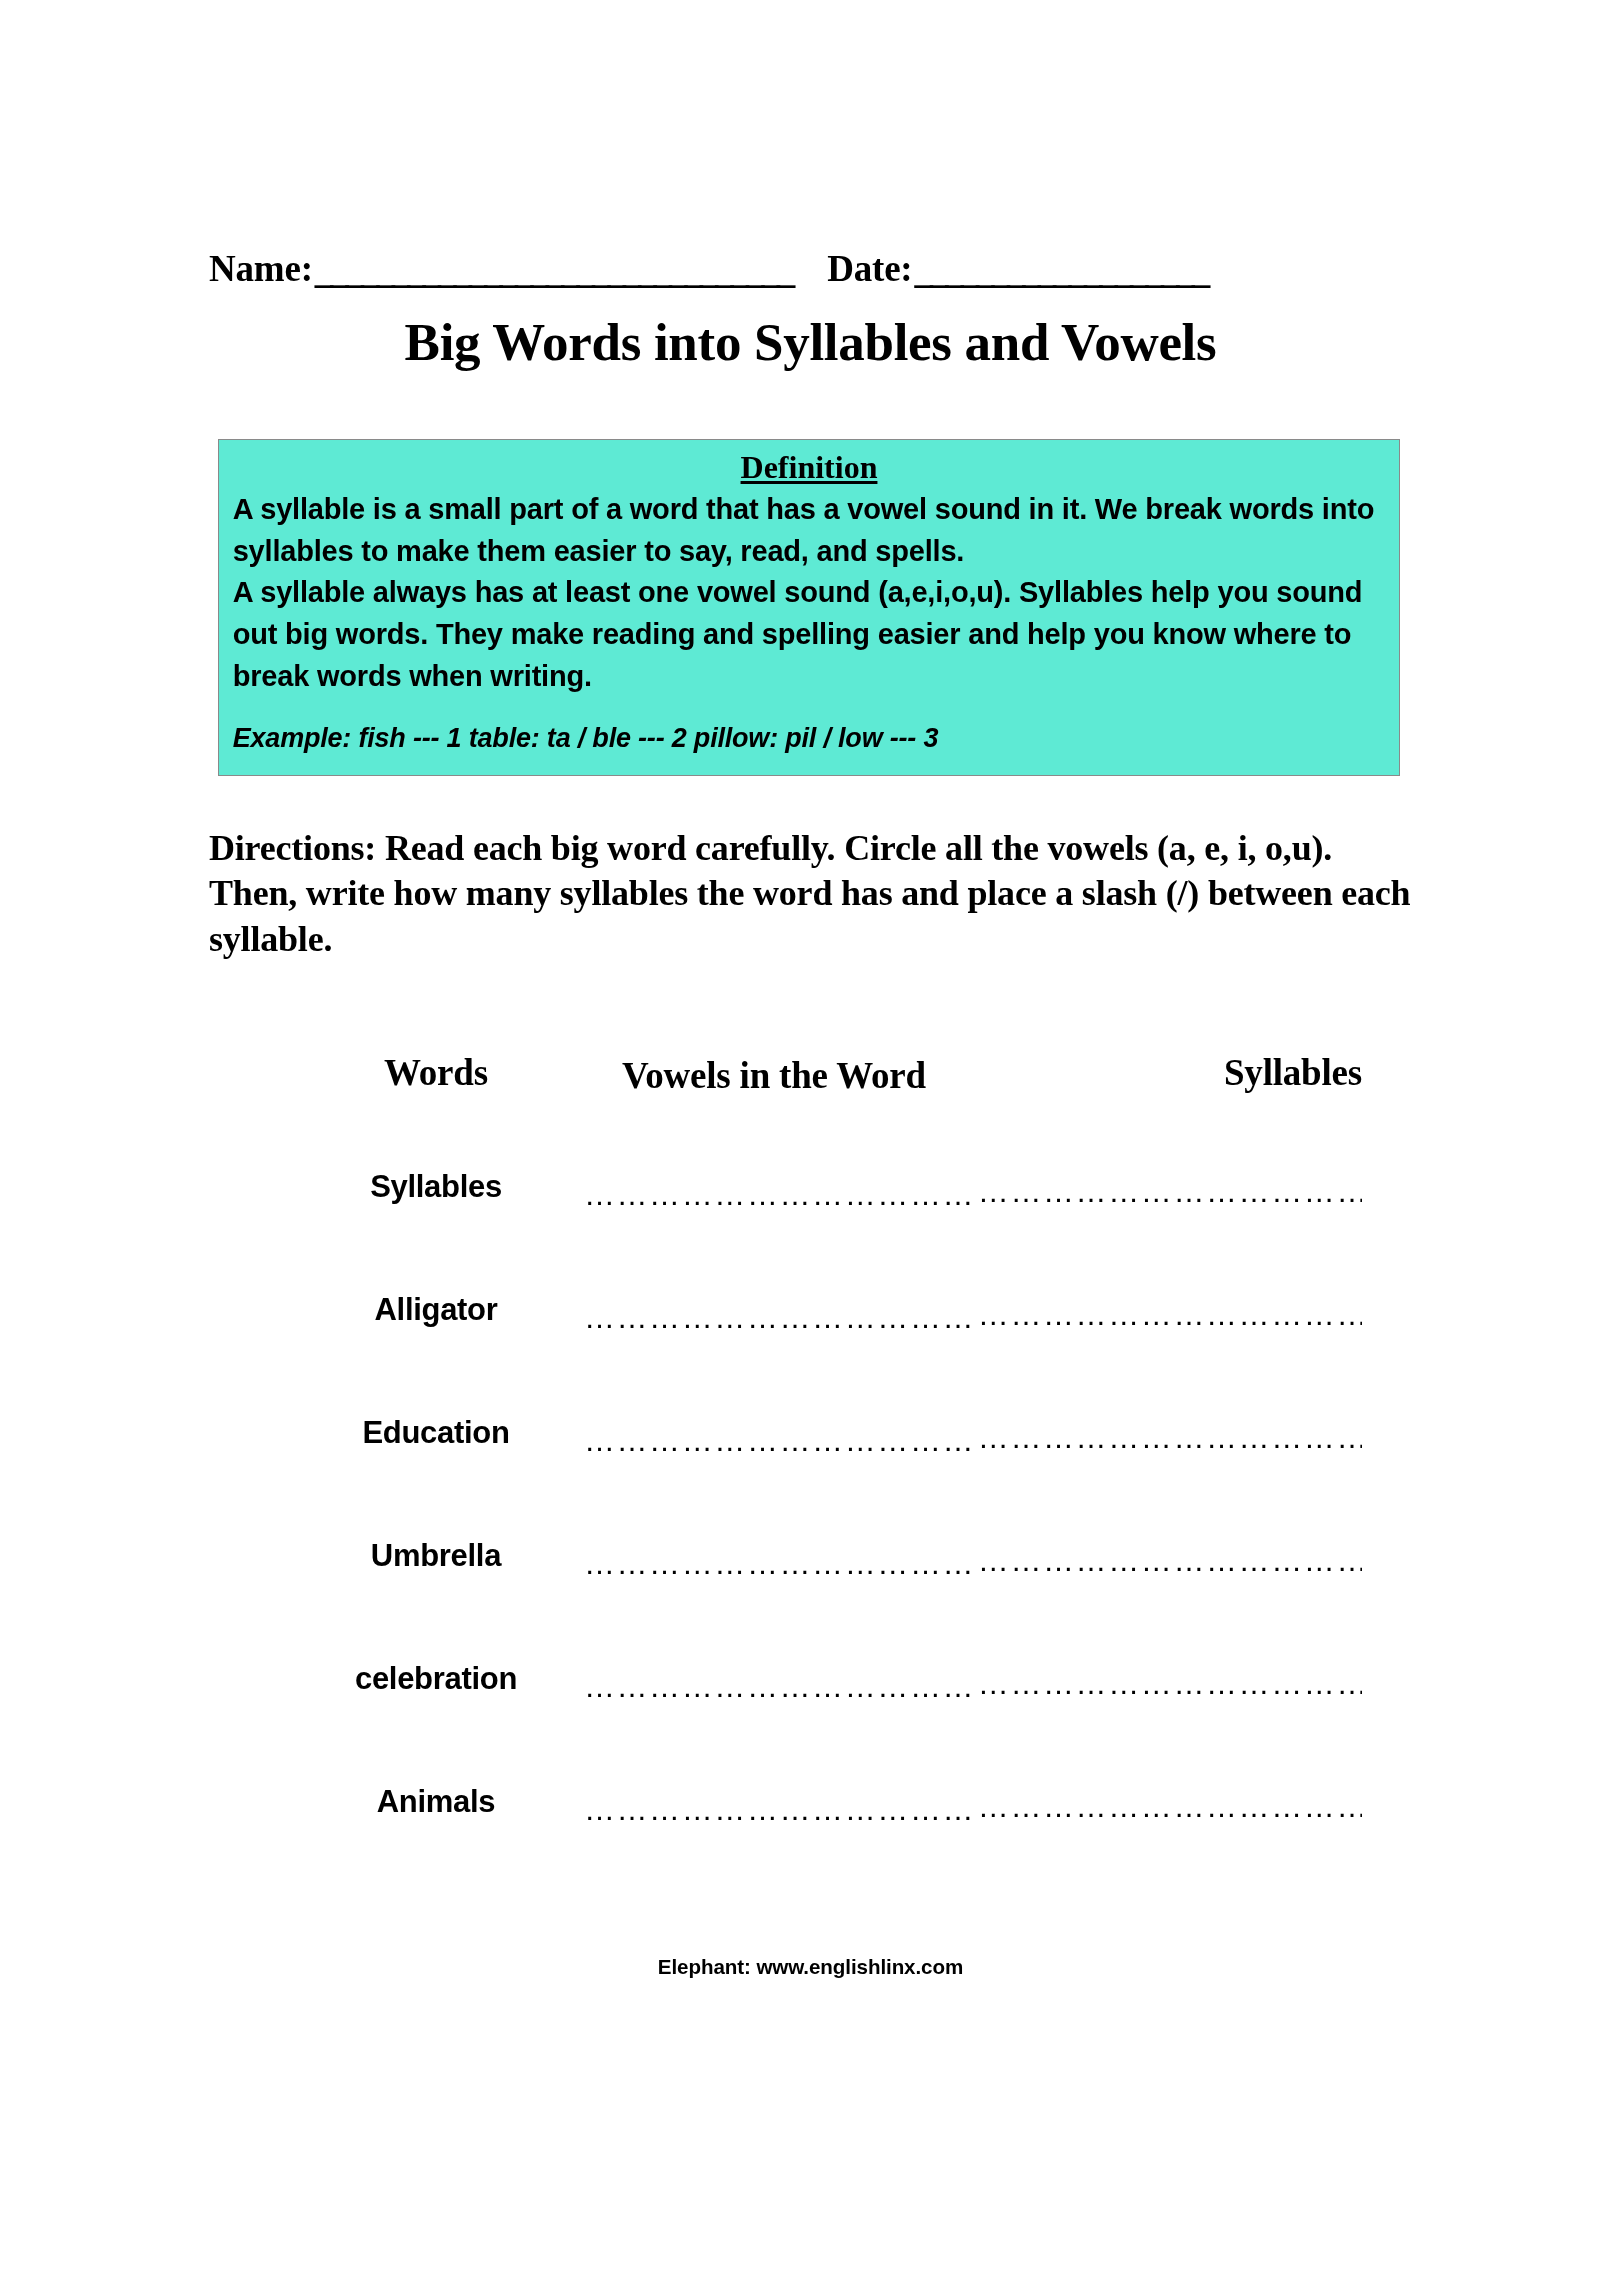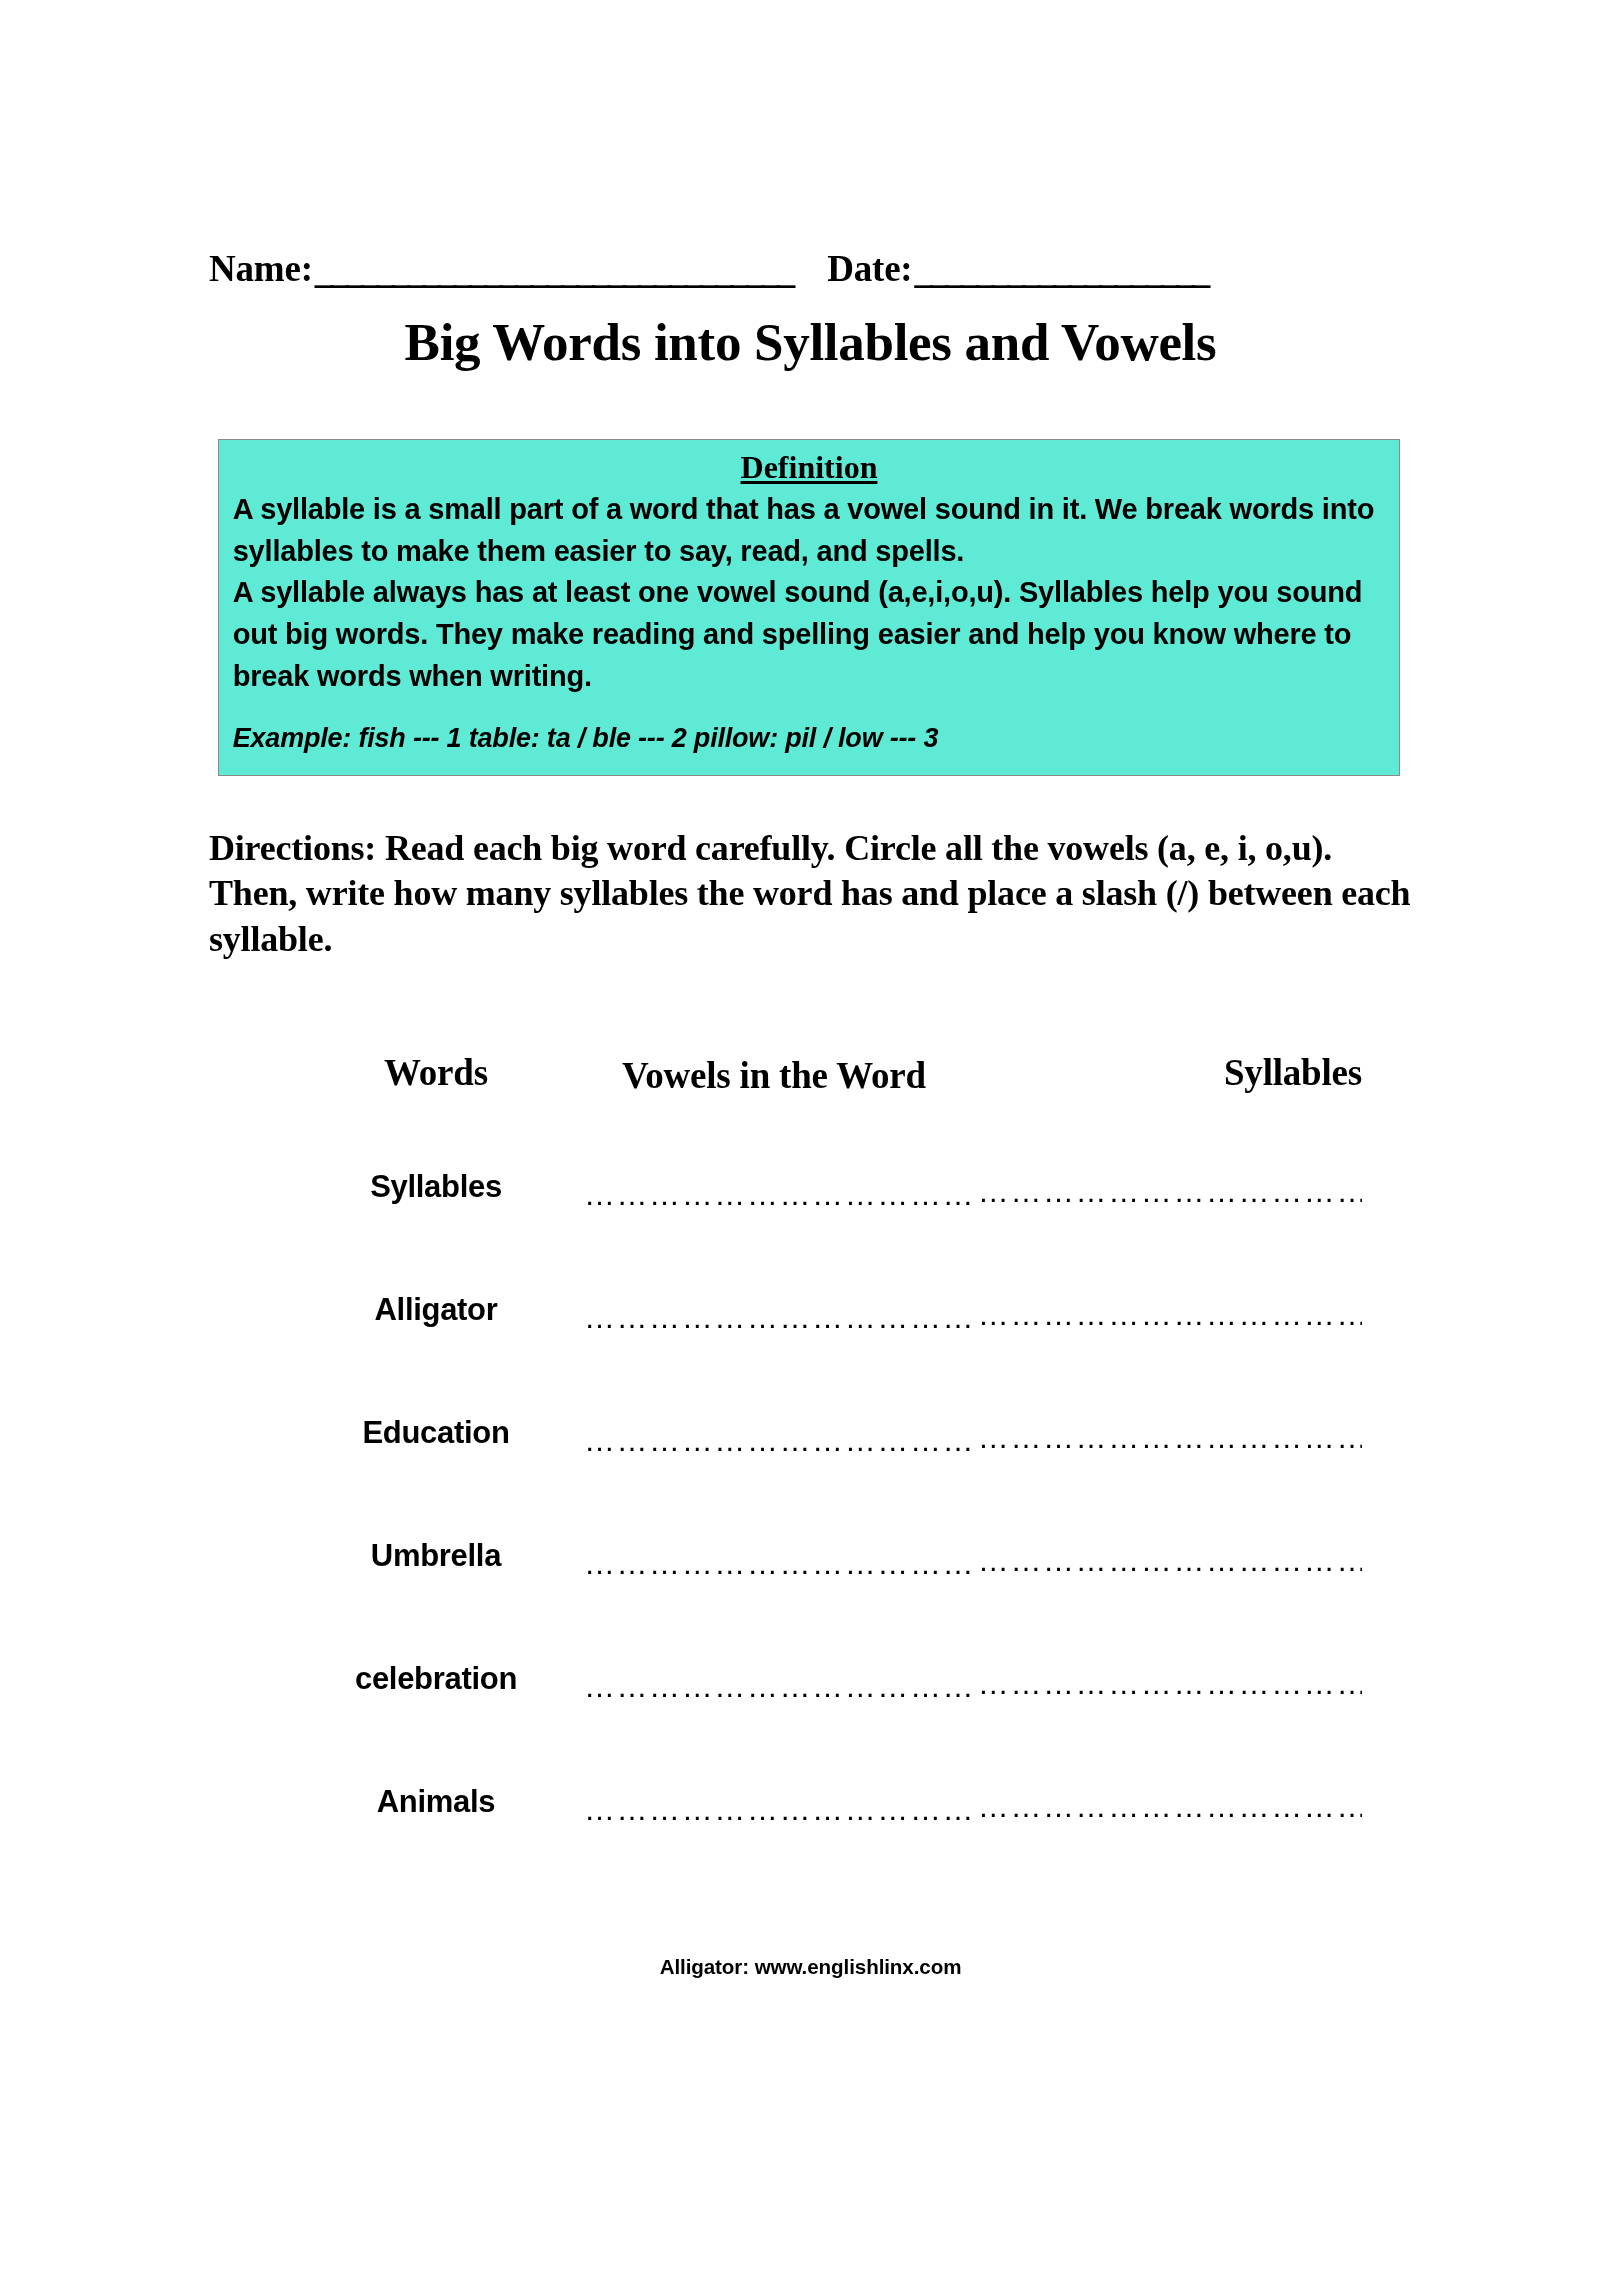--- a/index.html
+++ b/index.html
@@ -282,16 +282,16 @@
       <div class="col-vowels">
         <span class="dots dots-vowels">………………………………….</span>
       </div>
       <div class="col-syll">
         <span class="dots dots-syll">…………………………………</span>
       </div>
     </div>
 
   </div>
 
-  <div class="copyright">Alligator: www.englishlinx.com</div>
+  <div class="copyright">Elephant: www.englishlinx.com</div>
 
 </div>
 
 
 </body></html>

